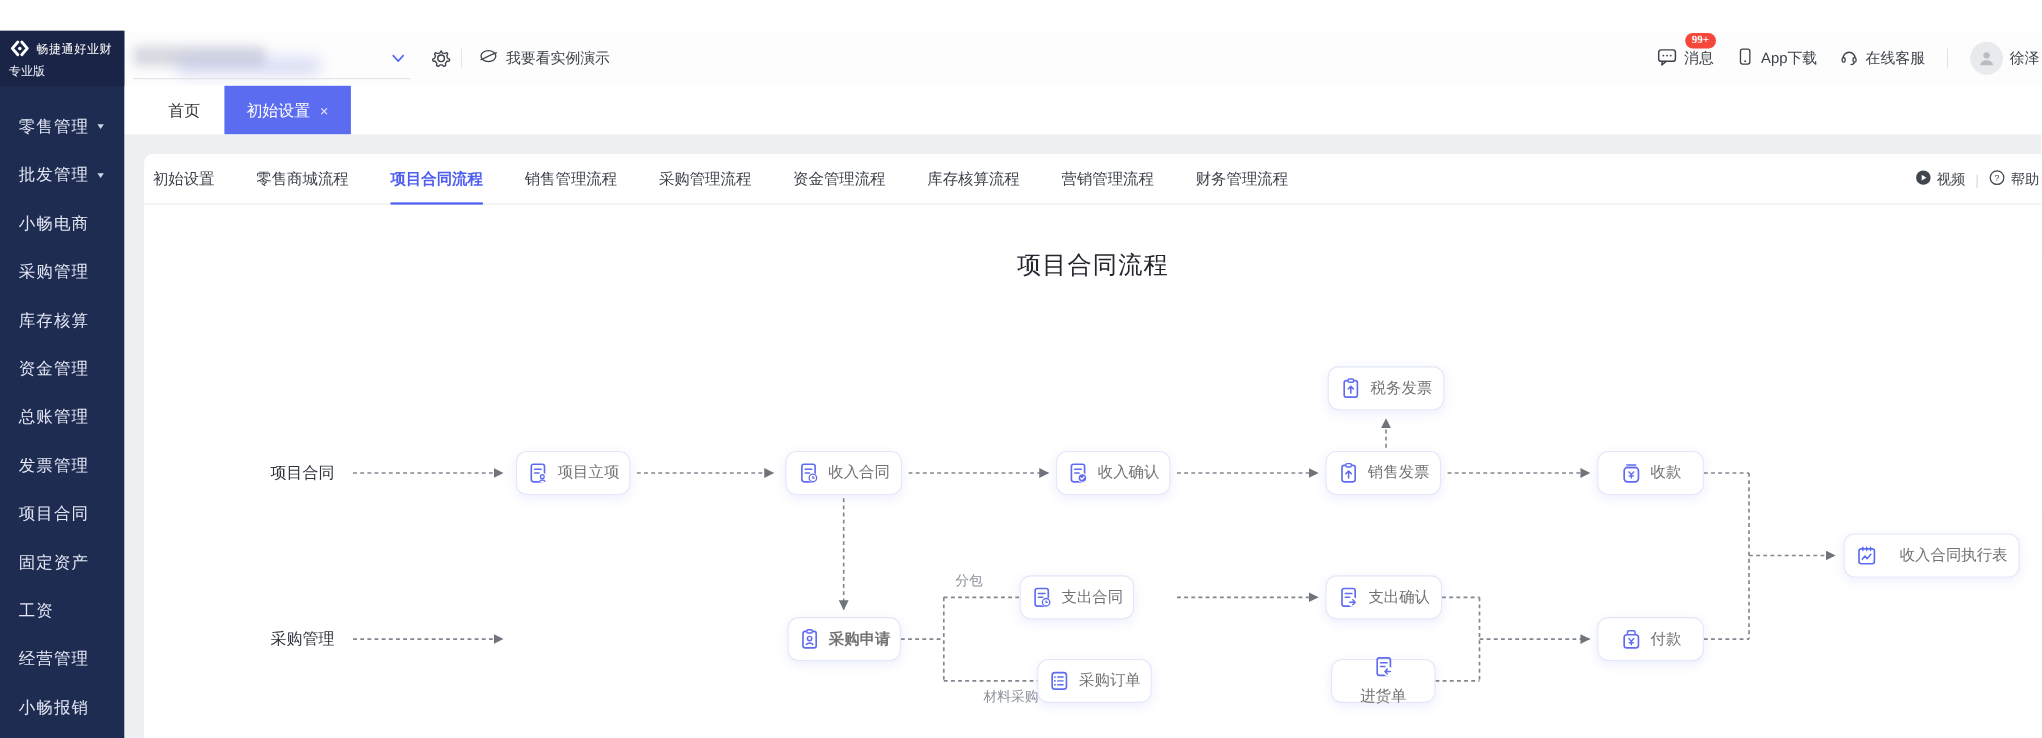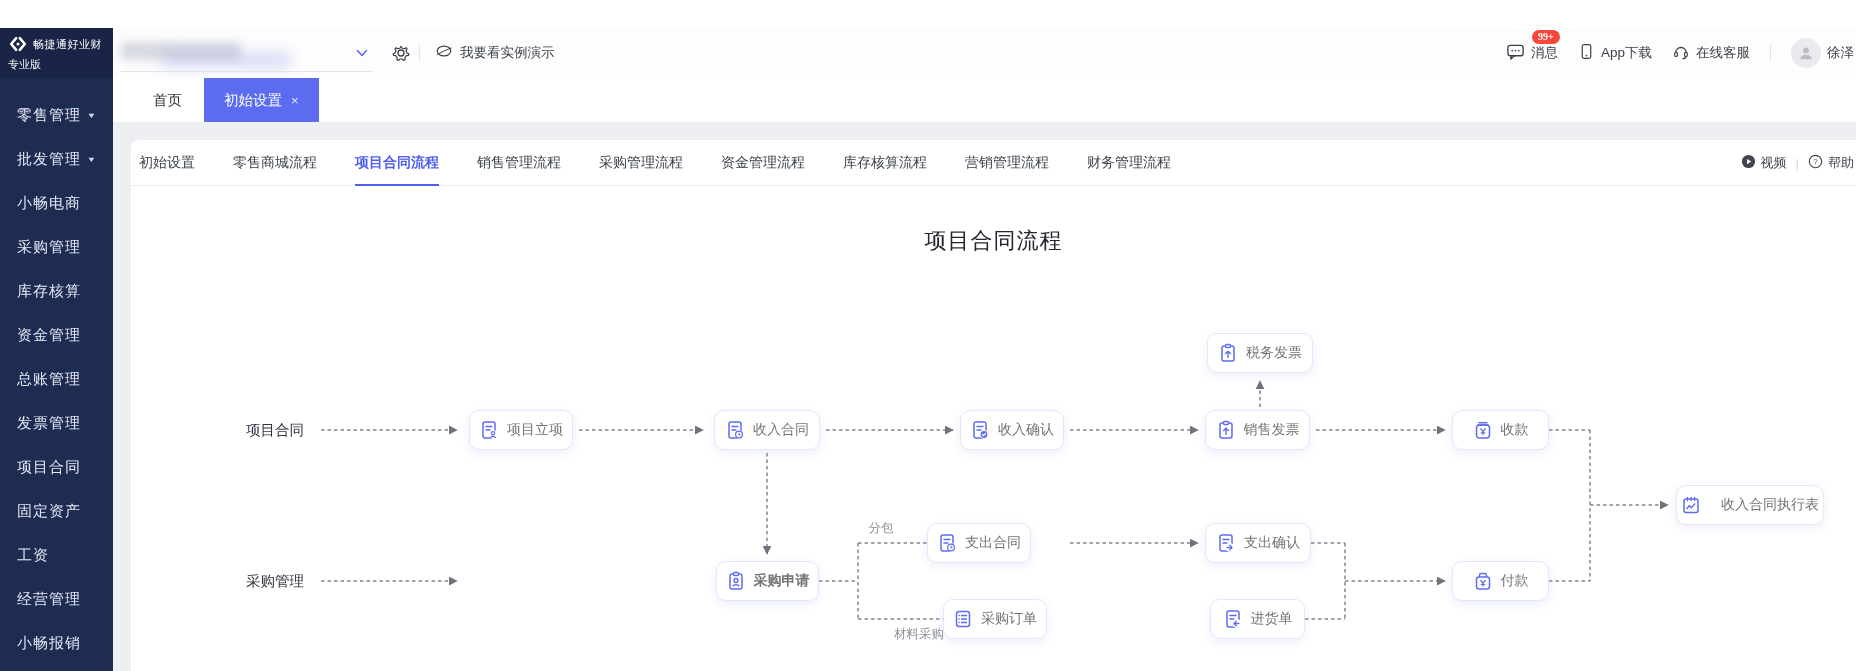--- a/index.html
+++ b/index.html
@@ -330,21 +330,21 @@
           <span class="nlabel">收款</span>
         </div>
         <div class="node" style="left:1076px; top:147px; width:106px;">
           <span class="nicon"><svg viewBox="0 0 20 20" width="20" height="20">
                 <rect x="4" y="3" width="12" height="15" rx="2" fill="none" stroke="#5f6cf0" stroke-width="1.5"></rect>
                 <rect x="7.5" y="1.5" width="5" height="3" rx="1" fill="#fff" stroke="#5f6cf0" stroke-width="1.3"></rect>
                 <path d="M10 14.5 V8.5 M7.6 10.6 L10 8.2 L12.4 10.6" fill="none" stroke="#5f6cf0" stroke-width="1.4" stroke-linecap="round" stroke-linejoin="round"></path>
               </svg></span>
           <span class="nlabel">税务发票</span>
         </div>
-        <div class="node" style="left:1545px; top:299px; width:148px;gap:20px;">
+        <div class="node" style="left:1545px; top:299px; width:160px;gap:20px;">
           <span class="nicon"><svg viewBox="0 0 20 20" width="20" height="20">
                 <rect x="3" y="4" width="14" height="13.5" rx="2" fill="none" stroke="#5f6cf0" stroke-width="1.5"></rect>
                 <path d="M6.5 2.5 v3 M10 2.5 v3 M13.5 2.5 v3" stroke="#5f6cf0" stroke-width="1.3" stroke-linecap="round"></path>
                 <path d="M6 13.5 l2.4-3 2 2.4 3.4-4" fill="none" stroke="#5f6cf0" stroke-width="1.4" stroke-linecap="round" stroke-linejoin="round"></path>
               </svg></span>
           <span class="nlabel">收入合同执行表</span>
         </div>
         <div class="node" style="left:585px; top:375px; width:103px;font-weight:bold;">
           <span class="nicon"><svg viewBox="0 0 20 20" width="20" height="20">
                 <rect x="4" y="3" width="12" height="15" rx="2" fill="none" stroke="#5f6cf0" stroke-width="1.5"></rect>
@@ -374,21 +374,21 @@
           <span class="nlabel">支出确认</span>
         </div>
         <div class="node" style="left:812px; top:413px; width:104px;">
           <span class="nicon"><svg viewBox="0 0 20 20" width="20" height="20">
                 <rect x="3.5" y="2.5" width="13" height="15" rx="2.5" fill="none" stroke="#5f6cf0" stroke-width="1.5"></rect>
                 <path d="M8.5 6.5h5M8.5 10h5M8.5 13.5h5" stroke="#5f6cf0" stroke-width="1.3" stroke-linecap="round"></path>
                 <path d="M6 6.5h.1M6 10h.1M6 13.5h.1" stroke="#5f6cf0" stroke-width="1.6" stroke-linecap="round"></path>
               </svg></span>
           <span class="nlabel">采购订单</span>
         </div>
-        <div class="node" style="left:1079px; top:413px; width:95px;">
+        <div class="node" style="left:1079px; top:413px; width:95px;flex-direction:column;">
           <span class="nicon"><svg viewBox="0 0 20 20" width="20" height="20">
                 <rect x="4" y="2" width="12" height="16" rx="2" fill="none" stroke="#5f6cf0" stroke-width="1.5"></rect>
                 <path d="M7 6.5h6M7 10h4" stroke="#5f6cf0" stroke-width="1.4" stroke-linecap="round"></path>
                 <circle cx="14" cy="14.5" r="4.4" fill="#fff"></circle>
                 <path d="M16 14.5 h-5 M13.2 12.3 L11 14.5 L13.2 16.7" fill="none" stroke="#5f6cf0" stroke-width="1.3" stroke-linecap="round" stroke-linejoin="round"></path>
               </svg></span>
           <span class="nlabel">进货单</span>
         </div>
         <div class="node" style="left:1321px; top:375px; width:97px;">
           <span class="nicon"><svg viewBox="0 0 20 20" width="20" height="20">

